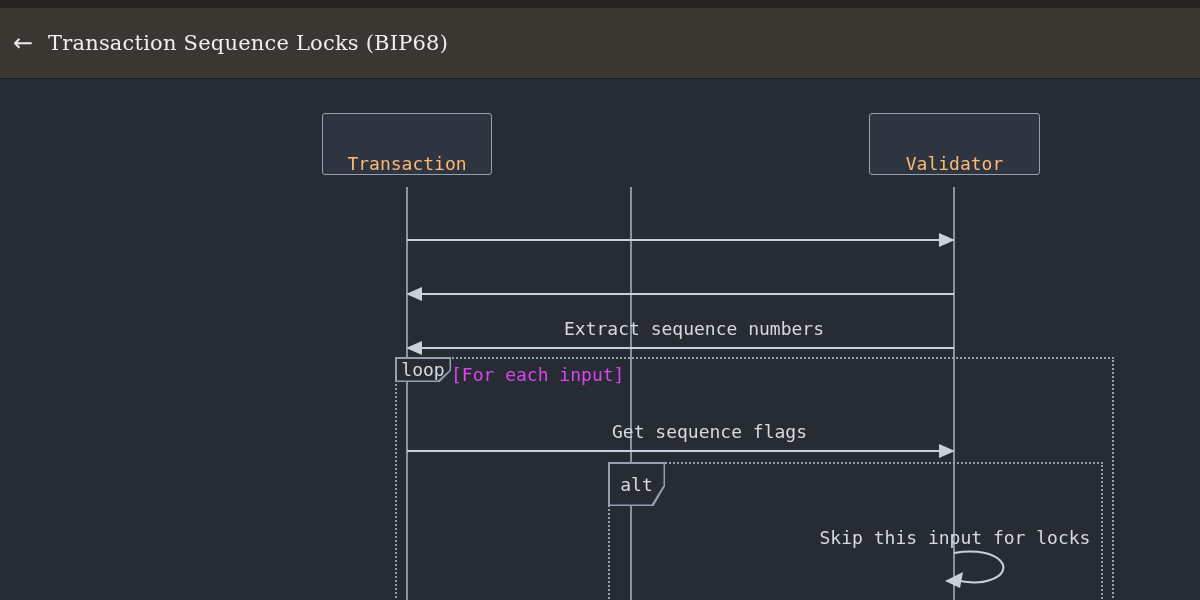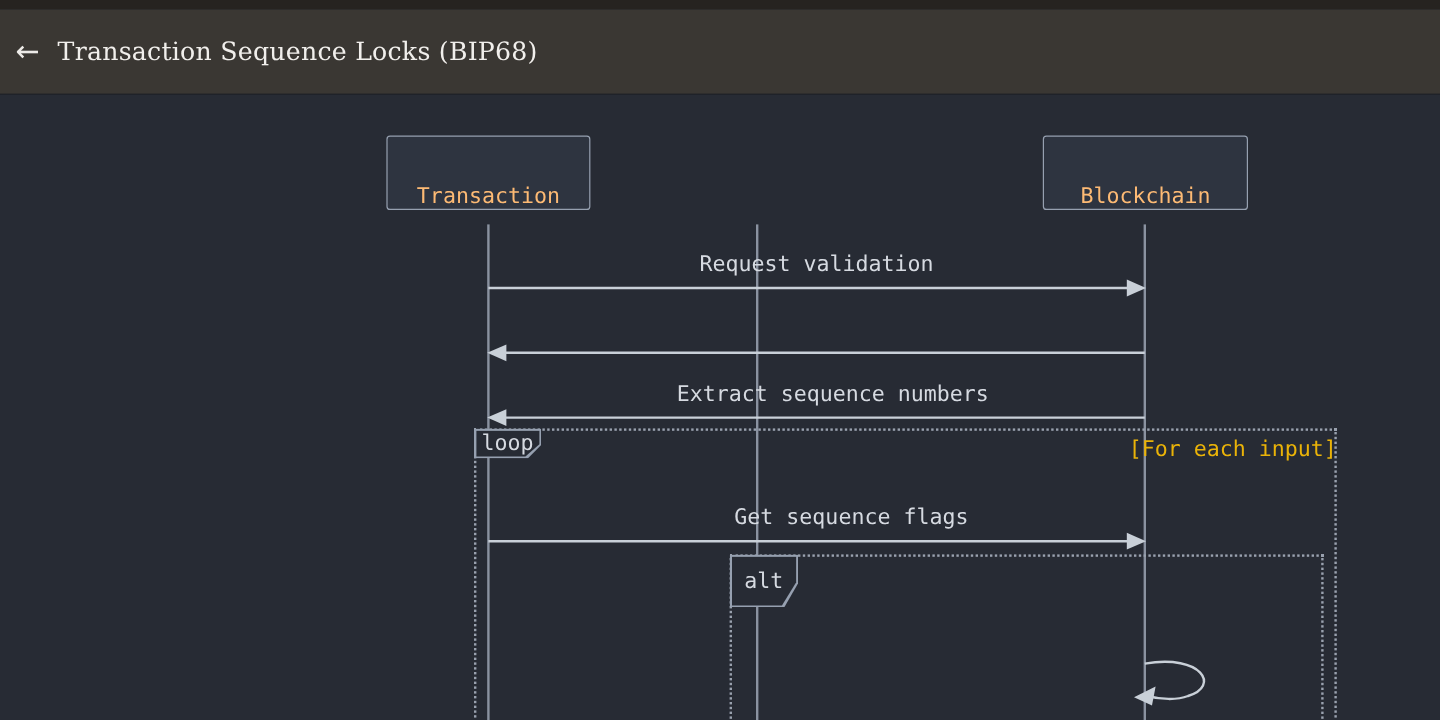--- a/index.html
+++ b/index.html
@@ -75,22 +75,22 @@
   }
   .frame-tab-inner {
     position: absolute; left: 1.5px; top: 1.5px; right: 1.5px; bottom: 1.5px;
     background: #272b34;
     clip-path: polygon(0 0, 100% 0, 100% 53%, 78% 100%, 0 100%);
     display: flex; align-items: center; justify-content: center;
     color: #d6dae1; font-size: 18px;
   }
   .frame-cond {
     position: absolute; height: 22px;
-    color: #eab308; font-size: 18px; line-height: 22px;
-    text-align: right; white-space: nowrap;
+    color: #d946ef; font-size: 18px; line-height: 22px;
+    text-align: left; white-space: nowrap;
   }
 
   .arrows { position: absolute; left: 0; top: 0; }
 </style>
 </head>
 <body>
 
 <div class="page">
 
   <div class="top-strip"></div>
@@ -114,26 +114,26 @@
 
     <div class="frame" style="left:608px; top:462px; width:495px; height:148px; border-bottom:none"></div>
     <div class="frame-tab" style="left:608px; top:462px; width:57px; height:44px">
       <div class="frame-tab-inner">alt</div>
     </div>
 
     <div class="participant" style="left:322px; width:170px">
       <span>Transaction</span>
     </div>
     <div class="participant" style="left:869px; width:171px">
-      <span>Blockchain</span>
+      <span>Validator</span>
     </div>
 
-    <div class="msg-label" style="left:407px; top:210px; width:547px">Request validation</div>
     <div class="msg-label" style="left:407px; top:318px; width:574px">Extract sequence numbers</div>
     <div class="msg-label" style="left:407px; top:421px; width:605px">Get sequence flags</div>
+    <div class="msg-label" style="left:817px; top:527px; width:276px">Skip this input for locks</div>
 
     <svg class="arrows" width="1200" height="600" viewBox="0 0 1200 600">
       <g stroke="#c9d0d8" stroke-width="2" fill="none">
         <line x1="407" y1="240" x2="941" y2="240"></line>
         <line x1="420" y1="294" x2="954" y2="294"></line>
         <line x1="420" y1="348" x2="954" y2="348"></line>
         <line x1="407" y1="451" x2="941" y2="451"></line>
         <path d="M954 553 C 1002 545, 1017 572, 990 580 C 981 583.5, 967 583, 956 580"></path>
       </g>
       <g fill="#c9d0d8" stroke="none">

